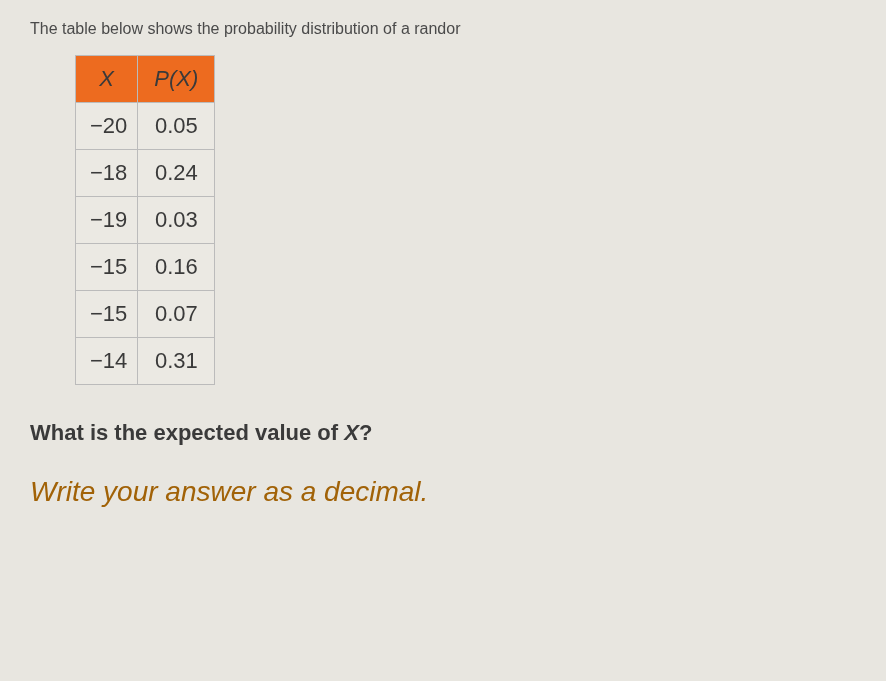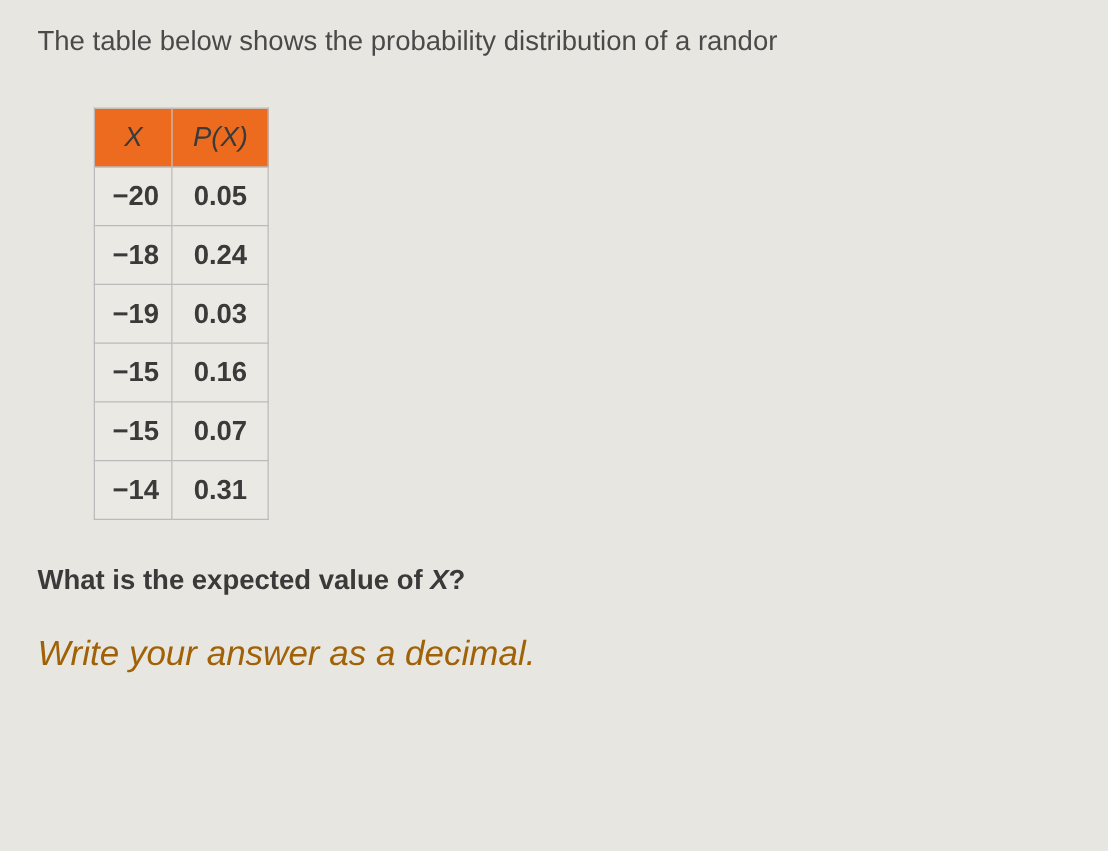--- a/index.html
+++ b/index.html
@@ -10,23 +10,23 @@
     body {
       font-family: Verdana, Geneva, sans-serif;
       background: #e8e6e0;
       width: 886px;
       height: 681px;
       padding: 20px 30px;
       color: #3a3a3a;
       overflow: hidden;
     }
     .intro-text {
-      font-size: 22px;
+      font-size: 16px;
       color: #4a4a4a;
-      margin-bottom: 40px;
+      margin-bottom: 17px;
       white-space: nowrap;
     }
     .prob-table {
       border-collapse: collapse;
       margin-left: 45px;
       margin-bottom: 35px;
     }
     .prob-table th {
       background: #ed6b1f;
       color: #3a3a3a;
@@ -43,21 +43,20 @@
     .prob-table th.px-header {
       min-width: 70px;
     }
     .prob-table td {
       border: 1px solid #bbb;
       padding: 10px 14px;
       font-size: 22px;
       text-align: center;
       color: #3a3a3a;
       background: #ebe9e3;
-      font-weight: bold;
     }
     .prob-table td.x-col {
       text-align: right;
       padding-right: 10px;
     }
     .question-text {
       font-size: 22px;
       color: #3a3a3a;
       margin-bottom: 30px;
       font-weight: bold;

